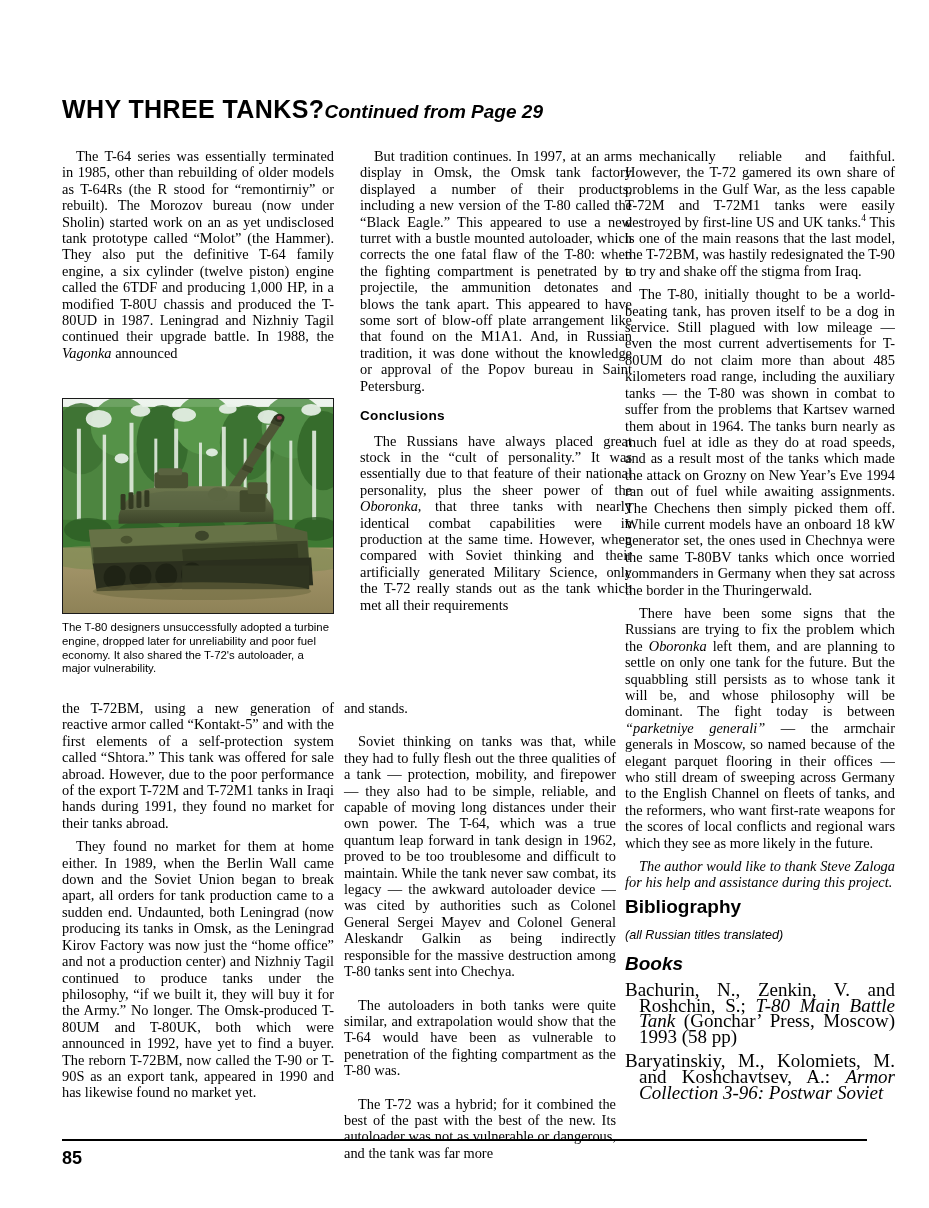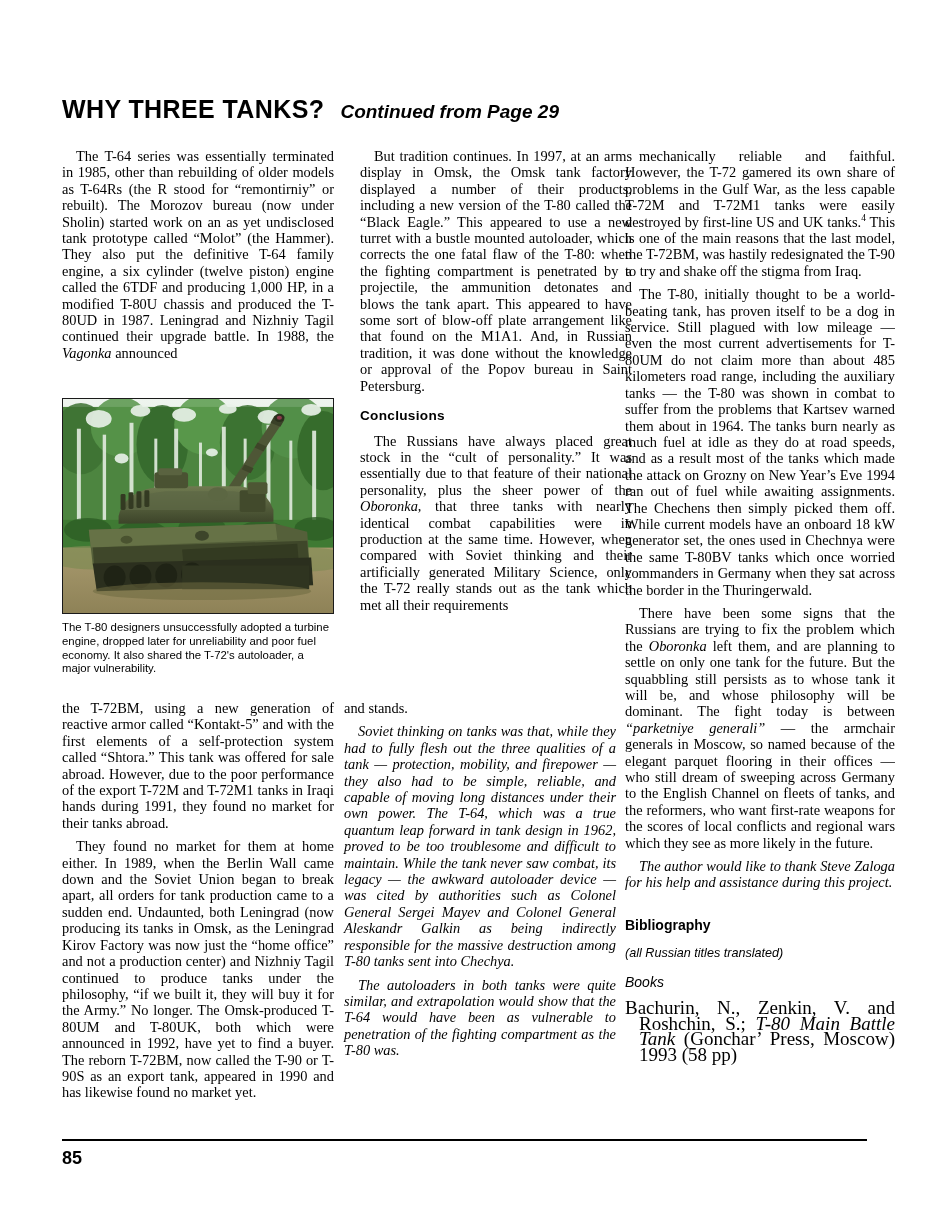--- a/index.html
+++ b/index.html
@@ -24,21 +24,20 @@
   }
 
   
   .masthead {
     position: absolute;
     left: 62px;
     top: 95px;
     width: 805px;
     display: flex;
     align-items: baseline;
-    gap: 16px;
   }
   .masthead-title {
     font-family: "Liberation Sans", sans-serif;
     font-weight: bold;
     font-size: 25px;
     letter-spacing: 0.4px;
     white-space: nowrap;
   }
   .masthead-cont {
     font-family: "Liberation Sans", sans-serif;
@@ -85,21 +84,21 @@
   
   #col-mid-lower {
     position: absolute;
     left: 344px;
     top: 700px;
     width: 272px;
     font-size: 14.4px;
     line-height: 16.4px;
   }
   #col-mid-lower p { margin: 0; text-indent: 14px; text-align: justify; }
-  #col-mid-lower p + p { margin-top: 7px; font-style: italic; }
+  #col-mid-lower p + p { margin-top: 17px; }
   #col-mid-lower p.noindent { text-indent: 0; }
 
   
   .photo-figure {
     position: absolute;
     left: 62px;
     top: 398px;
     width: 272px;
   }
   .photo-frame {
@@ -130,36 +129,36 @@
     letter-spacing: 0.3px;
   }
 
   .thanks {
     font-style: italic;
   }
 
   .biblio-head {
     font-family: "Liberation Sans", sans-serif;
     font-weight: bold;
-    font-size: 14px;
-    margin: 26px 0 1px 0;
+    font-size: 19px;
+    margin: 8px 0 1px 0;
     text-indent: 0;
   }
   .biblio-sub {
     font-family: "Liberation Sans", sans-serif;
     font-style: italic;
     font-size: 12.6px;
     margin: 12px 0 12px 0;
     text-indent: 0;
   }
   .biblio-books {
     font-family: "Liberation Sans", sans-serif;
-    font-weight: normal;
-    font-style: italic;
-    font-size: 14px;
+    font-weight: bold;
+    font-style: italic;
+    font-size: 19px;
     margin: 0 0 10px 0;
     text-indent: 0;
   }
   .biblio-entry {
     font-size: 19px;
     line-height: 15.6px;
     text-indent: 0;
     padding-left: 14px;
     margin-bottom: 9px;
     text-align: justify;
@@ -344,36 +343,40 @@
 
   <div id="col-left-lower">
     <p class="noindent">the T-72BM, using a new generation of reactive armor called “Kontakt-5” and with the first elements of a self-protection system called “Shtora.” This tank was offered for sale abroad. However, due to the poor performance of the export T-72M and T-72M1 tanks in Iraqi hands during 1991, they found no market for their tanks abroad.</p>
     <p>They found no market for them at home either. In 1989, when the Berlin Wall came down and the Soviet Union began to break apart, all orders for tank production came to a sudden end. Undaunted, both Leningrad (now producing its tanks in Omsk, as the Leningrad Kirov Factory was now just the “home office” and not a production center) and Nizhniy Tagil continued to produce tanks under the philosophy, “if we built it, they will buy it for the Army.” No longer. The Omsk-produced T-80UM and T-80UK, both which were announced in 1992, have yet to find a buyer. The reborn T-72BM, now called the T-90 or T-90S as an export tank, appeared in 1990 and has likewise found no market yet.</p>
   </div>
 
   <div id="col-mid-lower">
     <p class="noindent">and stands.</p>
     <p>Soviet thinking on tanks was that, while they had to fully flesh out the three qualities of a tank — protection, mobility, and firepower — they also had to be simple, reliable, and capable of moving long distances under their own power. The T-64, which was a true quantum leap forward in tank design in 1962, proved to be too troublesome and difficult to maintain. While the tank never saw combat, its legacy — the awkward autoloader device — was cited by authorities such as Colonel General Sergei Mayev and Colonel General Aleskandr Galkin as being indirectly responsible for the massive destruction among T-80 tanks sent into Chechya.</p>
     <p>The autoloaders in both tanks were quite similar, and extrapolation would show that the T-64 would have been as vulnerable to penetration of the fighting compartment as the T-80 was.</p>
+    <p>The T-72 was a hybrid; for it combined the best of the past with the best of the new. Its autoloader was not as vulnerable or dangerous, and the tank was far more</p>
   </div>
 
   <div class="col" id="col-right">
     <p>mechanically reliable and faithful. However, the T-72 gamered its own share of problems in the Gulf War, as the less capable T-72M and T-72M1 tanks were easily destroyed by first-line US and UK tanks.<sup>4</sup> This is one of the main reasons that the last model, the T-72BM, was hastily redesignated the T-90 to try and shake off the stigma from Iraq.</p>
     <p>The T-80, initially thought to be a world-beating tank, has proven itself to be a dog in service. Still plagued with low mileage — even the most current advertisements for T-80UM do not claim more than about 485 kilometers road range, including the auxiliary tanks — the T-80 was shown in combat to suffer from the problems that Kartsev warned them about in 1964. The tanks burn nearly as much fuel at idle as they do at road speeds, and as a result most of the tanks which made the attack on Grozny on New Year’s Eve 1994 ran out of fuel while awaiting assignments. The Chechens then simply picked them off. While current models have an onboard 18 kW generator set, the ones used in Chechnya were the same T-80BV tanks which once worried commanders in Germany when they sat across the border in the Thuringerwald.</p>
     <p>There have been some signs that the Russians are trying to fix the problem which the <i>Oboronka</i> left them, and are planning to settle on only one tank for the future. But the squabbling still persists as to whose tank it will be, and whose philosophy will be dominant. The fight today is between <i>“parketniye generali”</i> — the armchair generals in Moscow, so named because of the elegant parquet flooring in their offices — who still dream of sweeping across Germany to the English Channel on fleets of tanks, and the reformers, who want first-rate weapons for the scores of local conflicts and regional wars which they see as more likely in the future.</p>
     <p class="thanks">The author would like to thank Steve Zaloga for his help and assistance during this project.</p>
 
     <div class="biblio-head">Bibliography</div>
     <div class="biblio-sub">(all Russian titles translated)</div>
     <div class="biblio-books">Books</div>
 
     <div class="biblio-entry">
       <span class="hang">Bachurin, N., Zenkin, V. and Roshchin, S.; </span><i>T-80 Main Battle Tank</i><span> (Gonchar’ Press, Moscow) 1993 (58 pp)</span>
     </div>
 
+    <div class="biblio-entry">
+      <span class="hang">Baryatinskiy, M., Kolomiets, M. and Koshchavtsev, A.: </span><i>Armor Collection 3-96: Postwar Soviet</i><span></span>
+    </div>
   </div>
 
   <div class="footer-rule"></div>
   <div class="footer">
     <div class="footer-page">85</div>
   </div>
 
 </div>
 
 </body></html>

